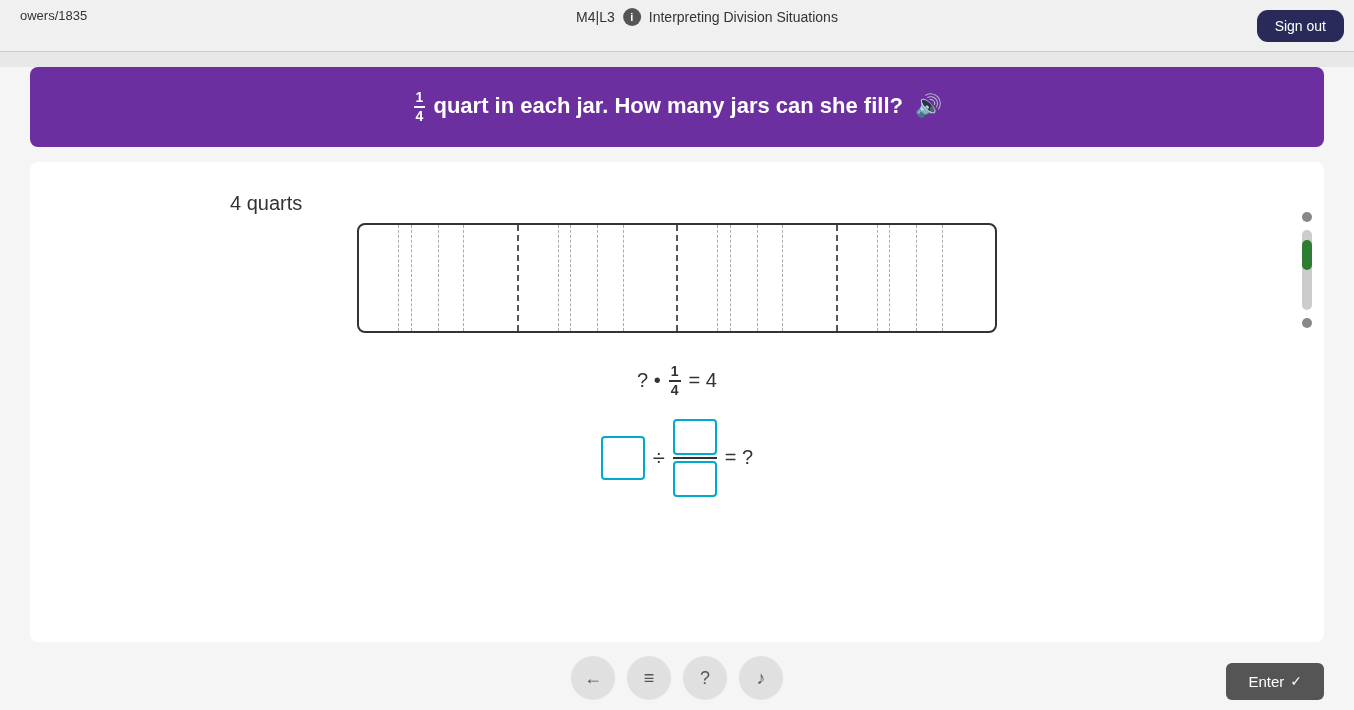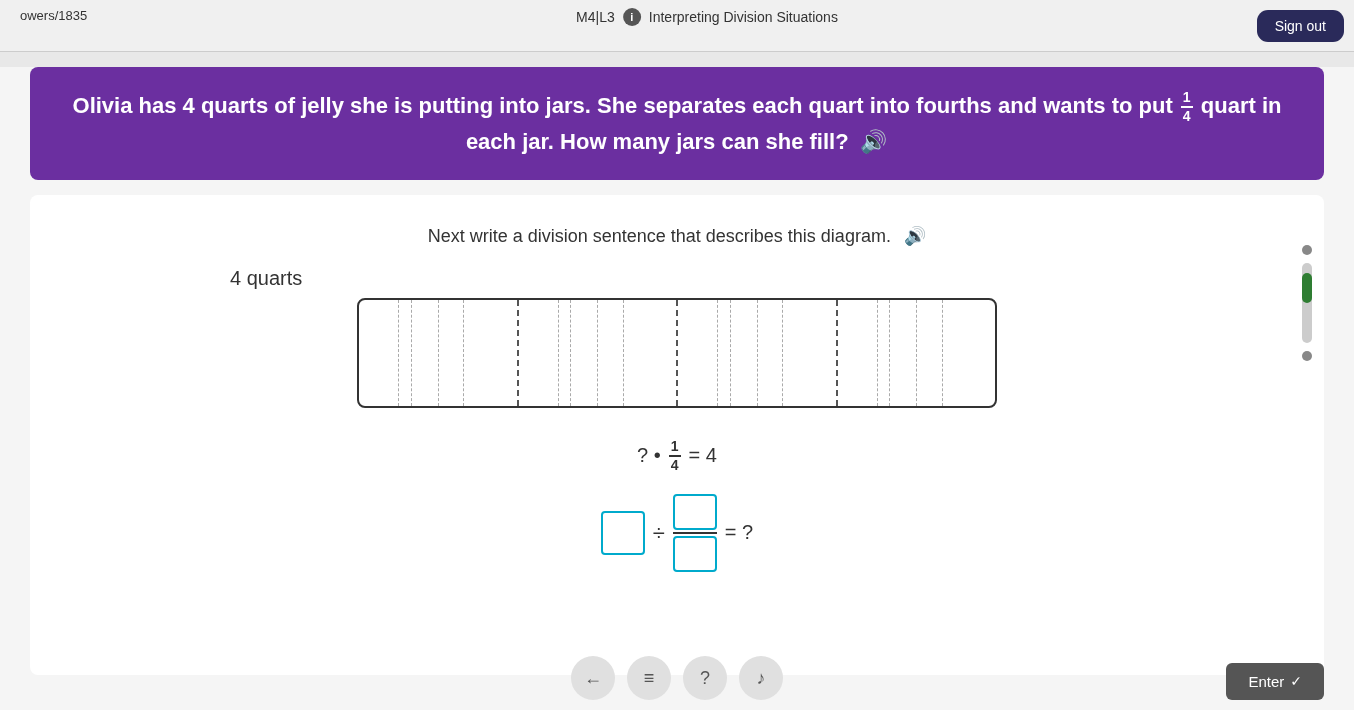--- a/index.html
+++ b/index.html
@@ -356,44 +356,39 @@
     <div class="info-icon">i</div>
     <span>Interpreting Division Situations</span>
   </div>
   <button class="sign-out-btn">Sign out</button>
 </div>
 
 <div class="main-content">
 
   <div class="question-banner">
     <div class="question-text">
-      <span>Olivia has 4 quarts of jelly she is putting into jars. She separates each quart into fourths and wants to put </span>
       <span class="fraction-inline">
         <span class="frac-num">1</span>
         <span class="frac-den">4</span>
       </span>
       <span> quart in each jar. How many jars can she fill? </span>
       <span class="speaker-icon">🔊</span>
     </div>
   </div>
 
   <div class="work-area">
 
     <div class="scroll-indicator">
       <div class="scroll-dot"></div>
       <div class="scroll-bar-track">
         <div class="scroll-bar-thumb"></div>
       </div>
       <div class="scroll-dot"></div>
     </div>
 
-    <div class="instruction-text">
-      <span>Next write a division sentence that describes this diagram.</span>
-      <span style="margin-left:8px;cursor:pointer;">🔊</span>
-    </div>
 
     <div class="diagram-container">
       <div class="diagram-label">4 quarts</div>
       <div class="bar-diagram">
 
         <div class="bar-section">
           <div class="bar-section-inner">
             <div class="bar-sub"></div>
             <div class="bar-sub"></div>
             <div class="bar-sub"></div>

